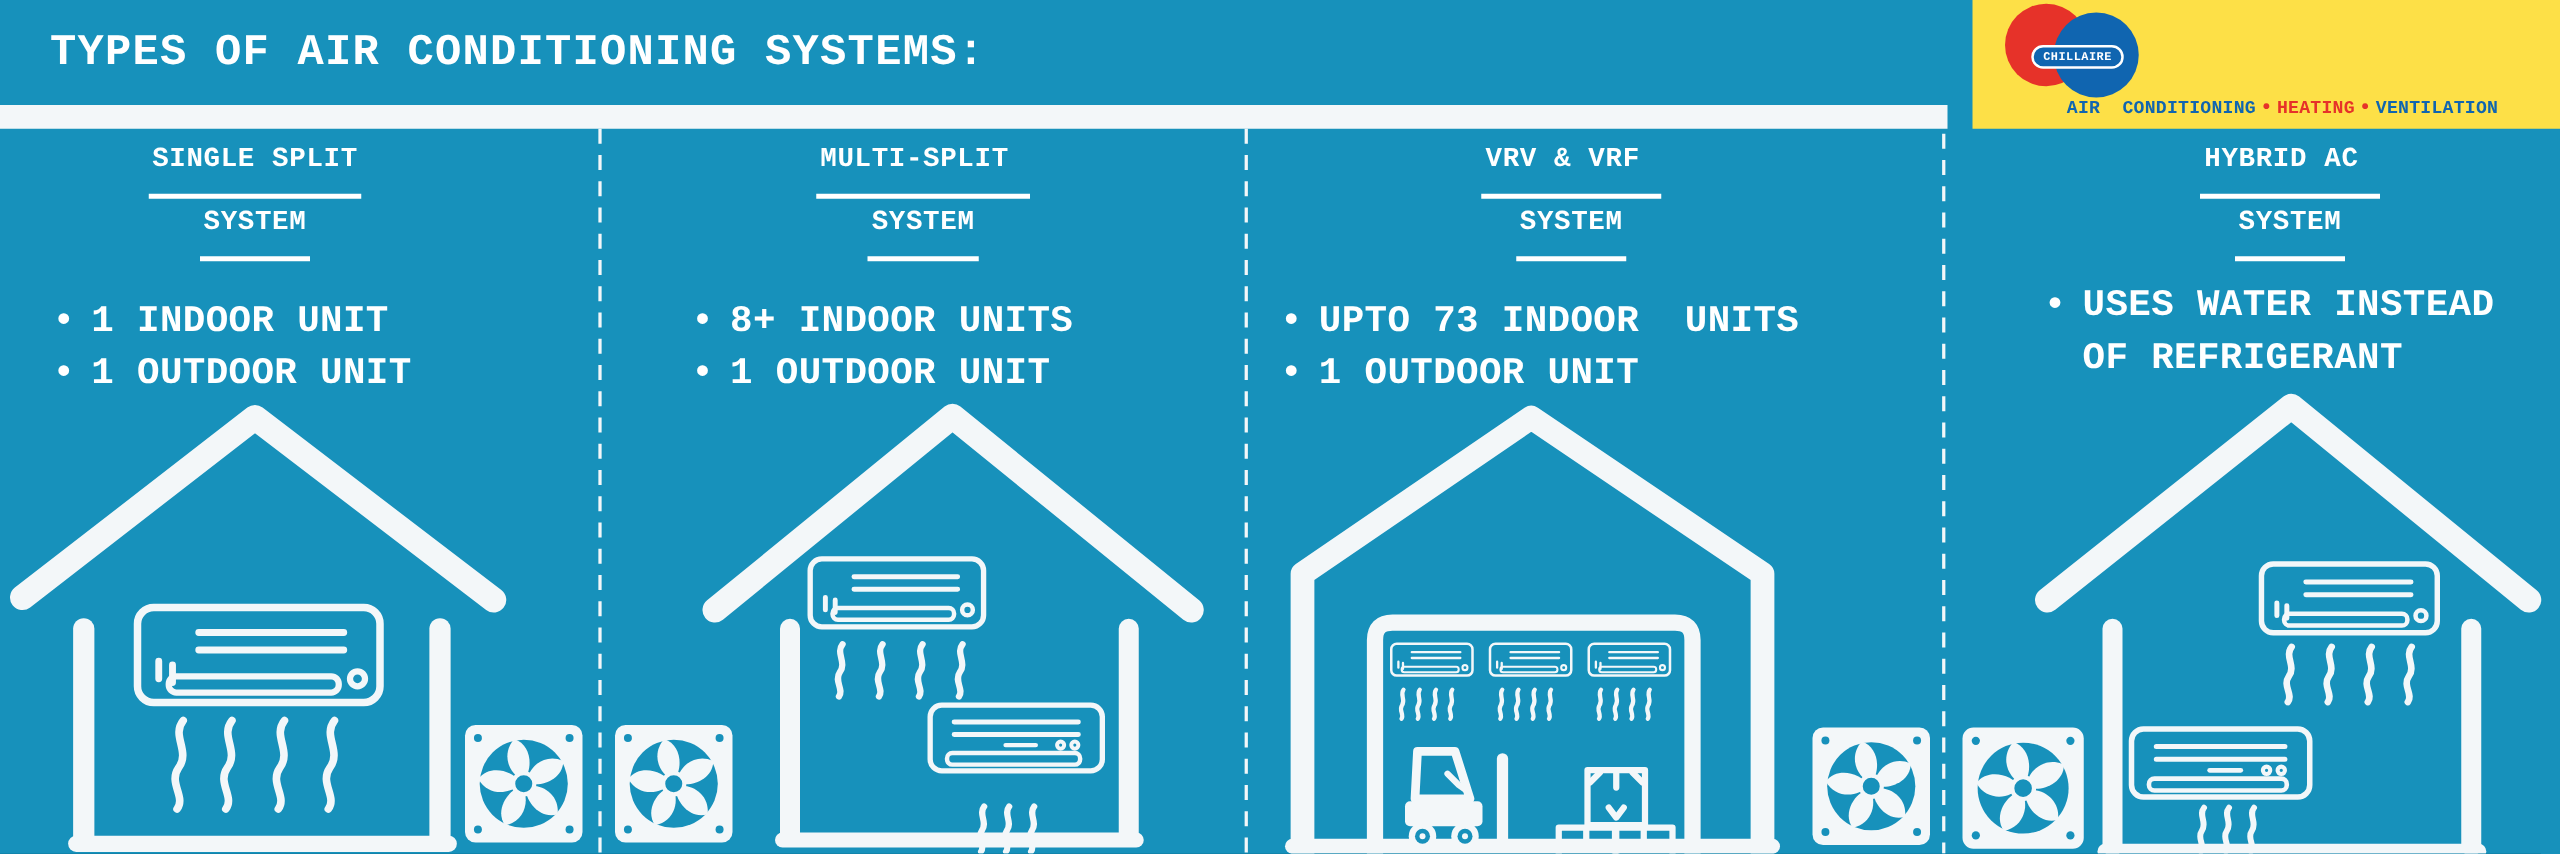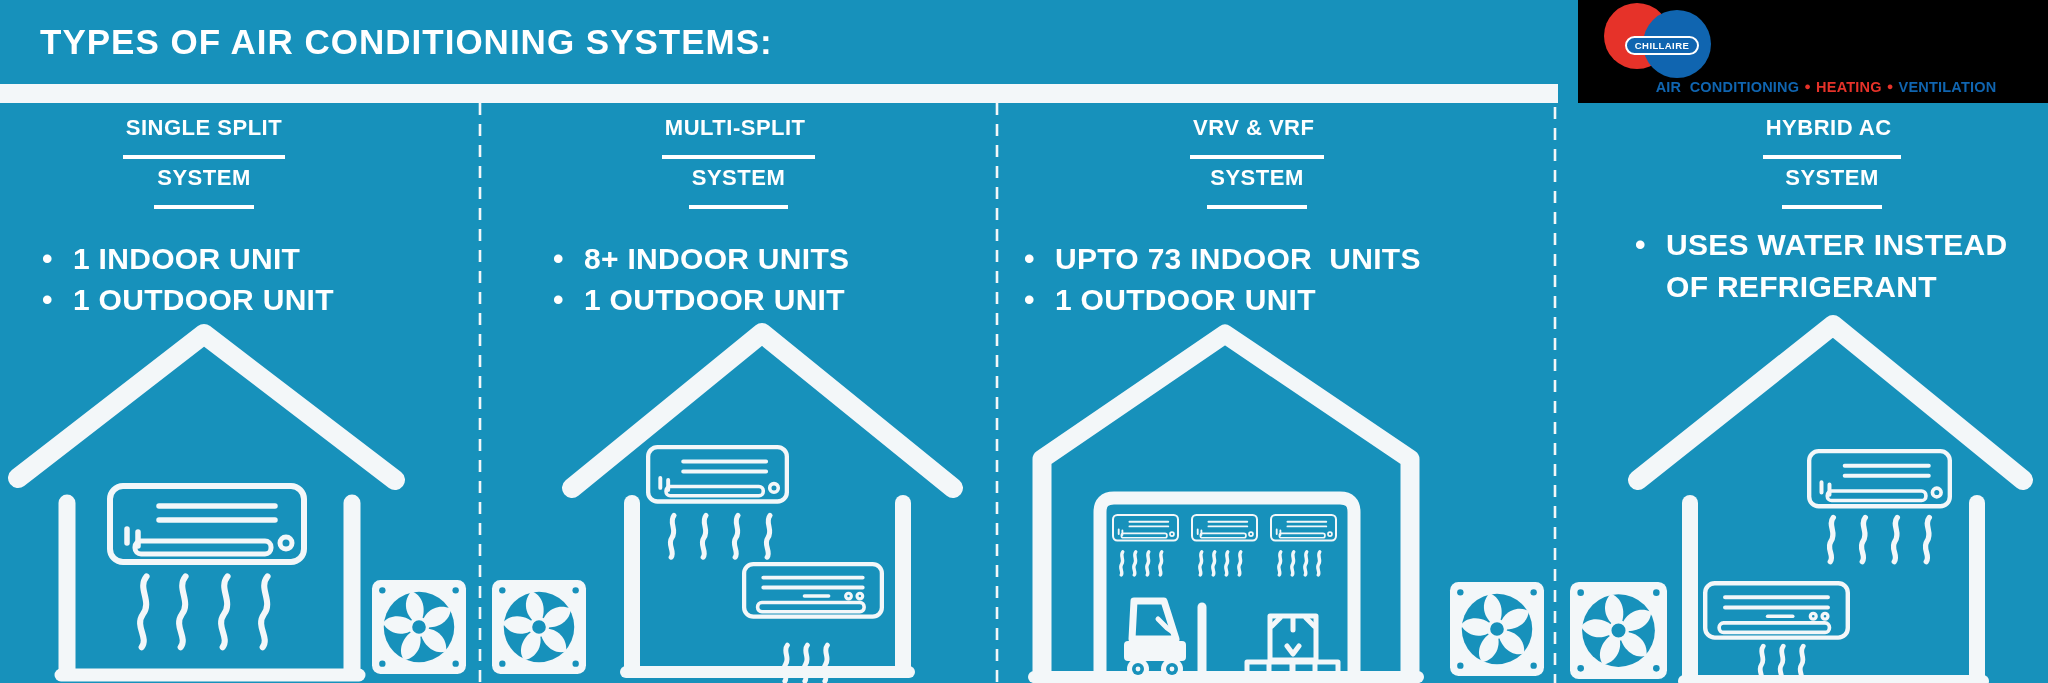--- a/index.html
+++ b/index.html
@@ -1,29 +1,29 @@
 <!DOCTYPE html>
 <html><head>
 <meta charset="utf-8">
 <style>
   html,body{margin:0;padding:0;background:#0d7296;}
   #poster{
     position:relative;width:2048px;height:683px;overflow:hidden;
     background:#1791bb;
-    font-family:Liberation Sans, sans-serif;
+    font-family:Liberation Mono, monospace;
     color:#ffffff;
   }
   
   .header-title{
     position:absolute;left:40px;top:22px;
     font-size:35px;font-weight:800;letter-spacing:1px;color:#ffffff;
   }
   .white-strip{position:absolute;left:0;top:84px;width:1558px;height:19px;background:#f3f7f9;}
   
-  .logo-panel{position:absolute;left:1578px;top:0;width:470px;height:103px;background:#000000;}
+  .logo-panel{position:absolute;left:1578px;top:0;width:470px;height:103px;background:#fde047;}
   .logo-circle{position:absolute;border-radius:50%;}
   .circle-red{left:26px;top:3px;width:66px;height:66px;background:#e63229;}
   .circle-blue{left:65px;top:10px;width:68px;height:68px;background:#1065b0;}
   .logo-badge{
     position:absolute;left:47px;top:36px;width:70px;height:15px;
     background:#1065b0;border:2px solid #ffffff;border-radius:10px;
     color:#ffffff;font-size:9.5px;font-weight:700;letter-spacing:0.4px;
     display:flex;align-items:center;justify-content:center;
   }
   .logo-company{

